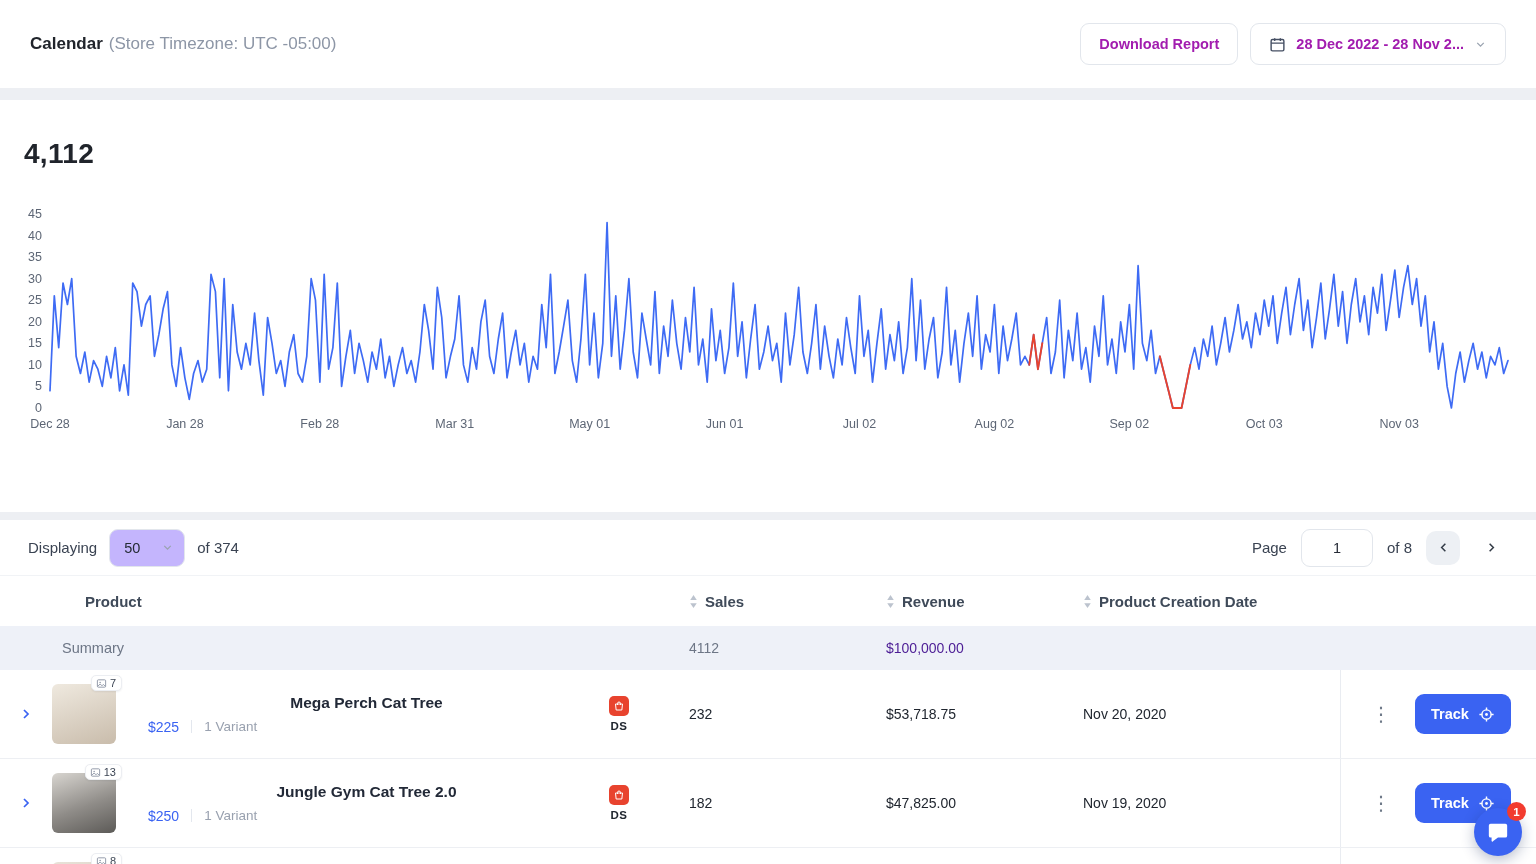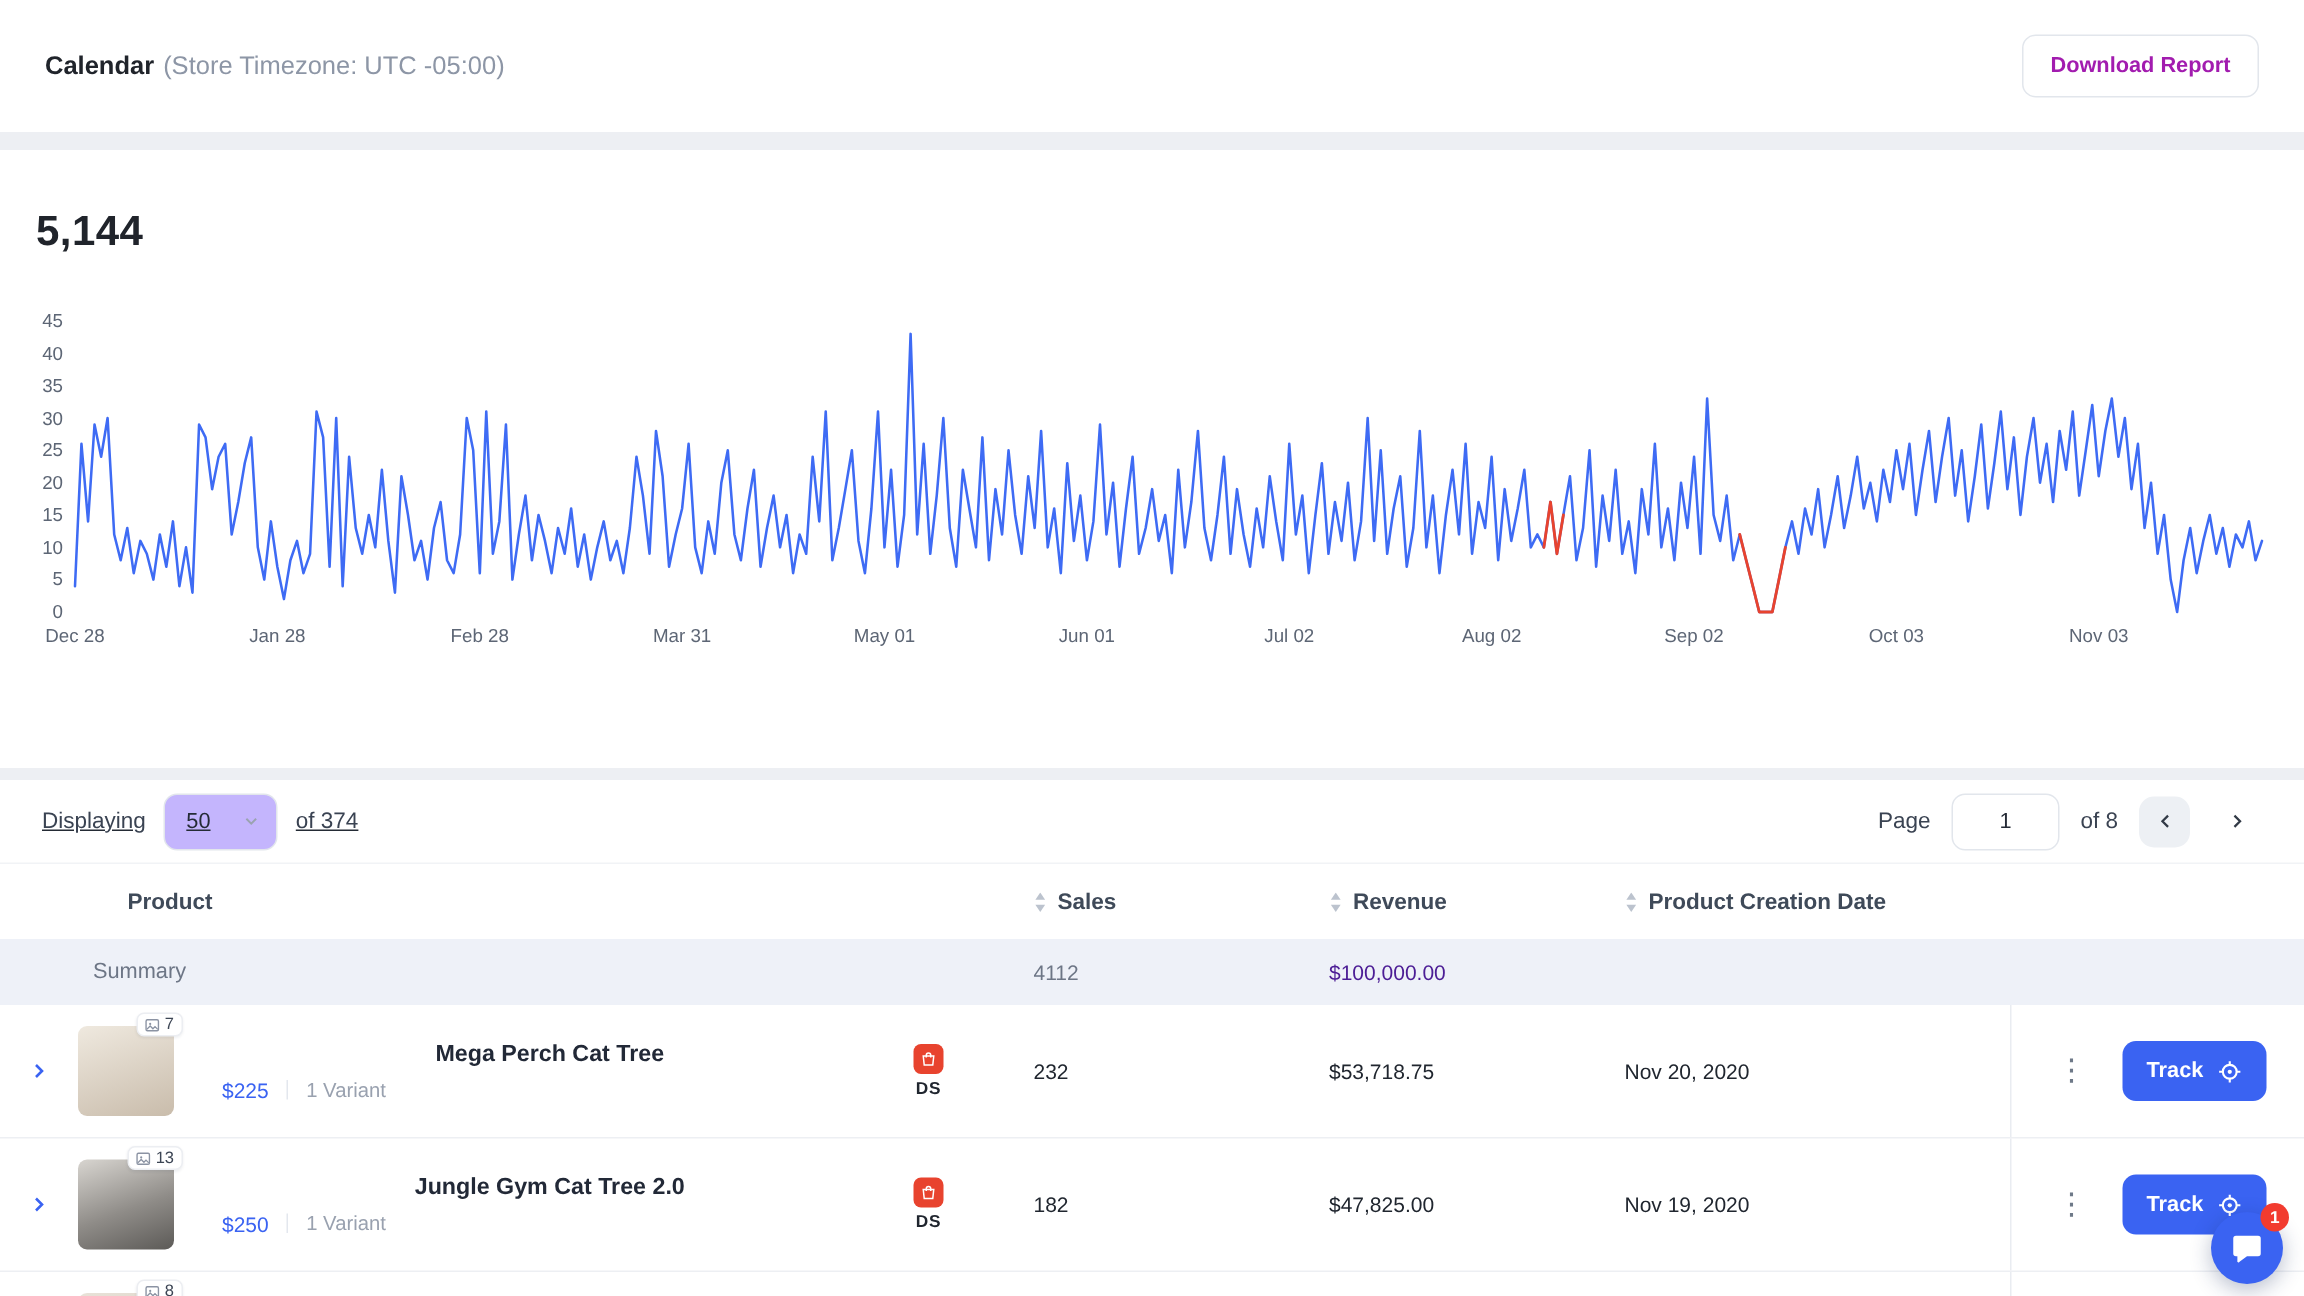--- a/index.html
+++ b/index.html
@@ -34,21 +34,21 @@
   .plot { flex:1; }
   #chart-svg { display:block; width:100%; height:194px; overflow:visible; }
   #x-axis { position:relative; height:20px; margin-left:26px; margin-top:9px; }
   #x-axis span { position:absolute; transform:translateX(-50%); font-size:12.5px;
     color:#5d6675; white-space:nowrap; }
   
   .table-card { margin-top:8px; background:#fff; height:620px; }
   .toolbar { height:56px; display:flex; align-items:center; justify-content:space-between;
     padding:0 28px; border-bottom:1px solid #f1f3f6; }
   .tbar-left, .tbar-right { display:flex; align-items:center; gap:14px; }
-  .tbar-left { gap:12px;text-decoration:underline; }
+  .tbar-left { gap:12px; }
   .lbl { font-size:15px; color:#3a4352; }
   .select { width:76px; height:38px; border:1px solid #e2e6ec; border-radius:9px;
     display:flex; align-items:center; justify-content:space-between; padding:0 10px 0 14px;
     font-size:14.5px; color:#252b36; cursor:pointer; background:#c4b5fd; }
   .pageinput { width:72px; height:38px; border:1px solid #e2e6ec; border-radius:9px;
     text-align:center; font-size:14.5px; font-family:inherit; color:#252b36; }
   .navbtn { width:34px; height:34px; border:none; border-radius:10px; background:transparent;
     display:flex; align-items:center; justify-content:center; cursor:pointer; }
   .navbtn.prev { background:#edf0f4; }
   
@@ -103,25 +103,35 @@
 <body>
 
 <header class="topbar">
   <div class="tb-title">
     <b>Calendar</b><span class="tz">(Store Timezone: UTC -05:00)</span>
   </div>
   <div class="tb-right">
     <button class="btn">
       <span>Download Report</span>
     </button>
+    <button class="btn">
+      <svg width="17" height="17" viewBox="0 0 24 24" fill="none" stroke="#454f63" stroke-width="2">
+          <rect x="3" y="5" width="18" height="16" rx="2"></rect>
+          <path d="M3 10h18M8 3v4M16 3v4"></path>
+        </svg>
+      <span>28 Dec 2022 - 28 Nov 2...</span>
+      <svg width="13" height="13" viewBox="0 0 24 24" fill="none" stroke="#9aa3b0" stroke-width="2.4">
+          <path d="M6 9l6 6 6-6"></path>
+        </svg>
+    </button>
   </div>
 </header>
 
 <section class="chart-card">
-  <div class="cc-value">5,144</div>
+  <div class="cc-value">4,112</div>
   <div class="chart-zone">
     <div class="chart-flex">
       <div id="y-axis">
           <span style="top: 0%;">45</span>
           <span style="top: 11.1111%;">40</span>
           <span style="top: 22.2222%;">35</span>
           <span style="top: 33.3333%;">30</span>
           <span style="top: 44.4444%;">25</span>
           <span style="top: 55.5556%;">20</span>
           <span style="top: 66.6667%;">15</span>

